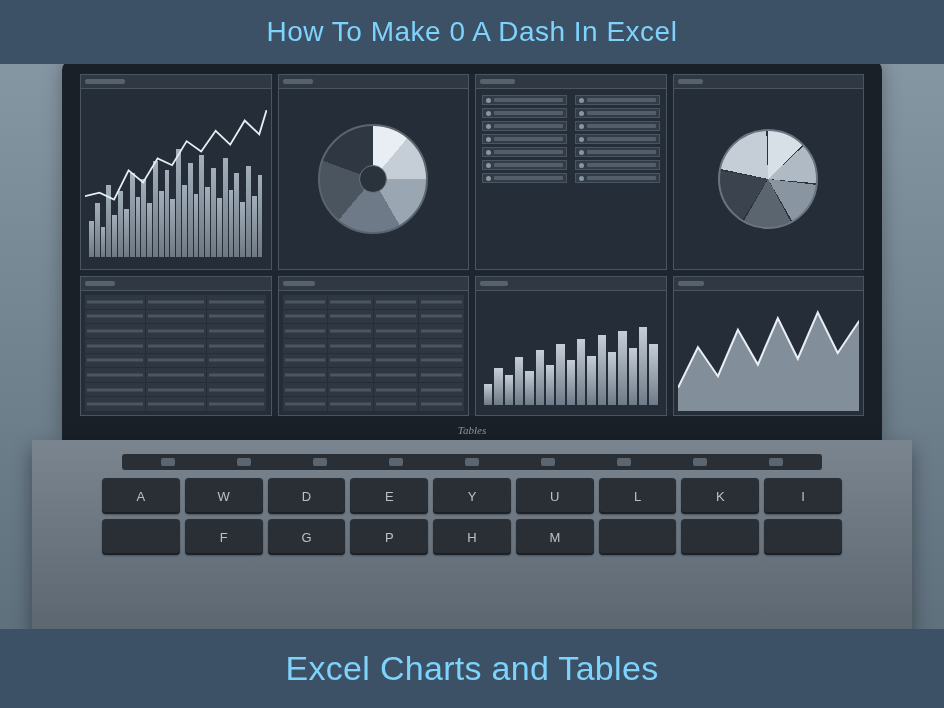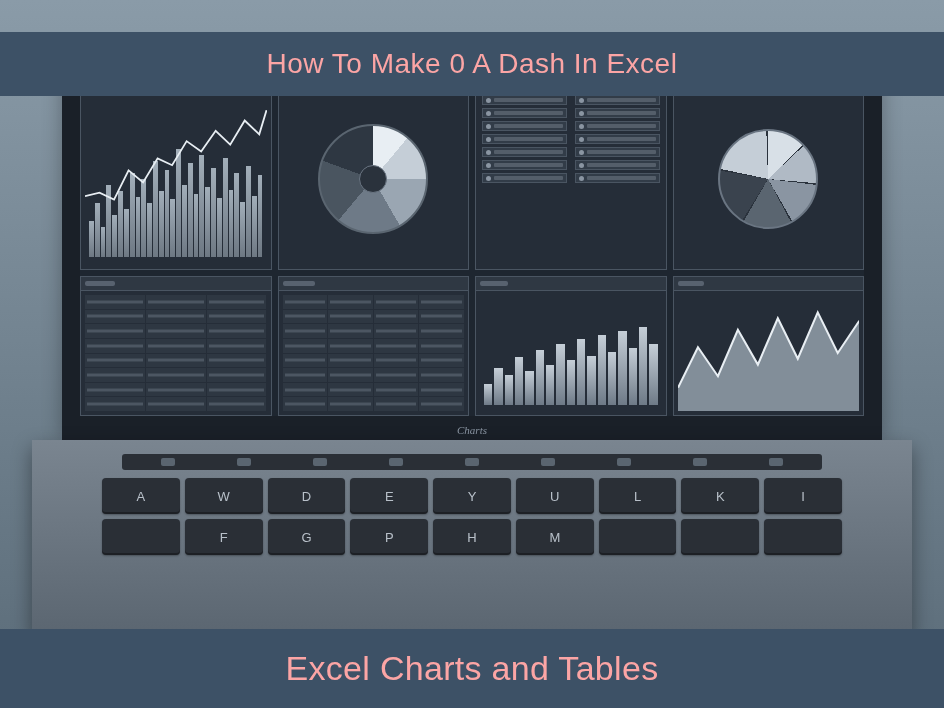--- a/index.html
+++ b/index.html
@@ -6,28 +6,27 @@
     body {
       width: 944px;
       height: 708px;
       font-family: -apple-system, BlinkMacSystemFont, "Segoe UI", sans-serif;
       background: linear-gradient(180deg, #8a9ba8 0%, #5a6b78 100%);
       overflow: hidden;
       position: relative;
     }
     .banner {
       background: #3d5166;
-      color: #fca5a5;
+      color: #7dd3fc;
       text-align: center;
       padding: 16px 0;
       font-weight: 400;
       position: absolute;
       width: 100%;
       z-index: 10;
-      margin-top: 32px;
     }
     .banner-top { top: 0; font-size: 28px; letter-spacing: 0.5px; }
     .banner-bottom { bottom: 0; font-size: 34px; letter-spacing: 0.3px; padding: 20px 0; }
     .laptop {
       position: absolute;
       top: 60px;
       left: 50%;
       transform: translateX(-50%);
       width: 880px;
       height: 580px;
@@ -568,21 +567,21 @@
           </div>
         <div class="panel-body">
           <svg class="area" viewBox="0 0 100 100" preserveAspectRatio="none">
             <polygon points="0,100 0,80 11,45 22,70 33,30 44,60 55,20 66,55 77,15 88,50 100,22 100,100" fill="#9aa6b2" opacity="0.8"></polygon>
             <polyline points="0,80 11,45 22,70 33,30 44,60 55,20 66,55 77,15 88,50 100,22" fill="none" stroke="#e8eef3" stroke-width="1.2"></polyline>
           </svg>
         </div>
       </div>
 
     </div>
-    <div class="laptop-logo">Charts</div>
+    <div class="laptop-logo">Tables</div>
   </div>
 
   <div class="deck">
     <div class="touchbar">
       <div class="tb-item"></div>
         <div class="tb-item"></div>
         <div class="tb-item"></div>
       <div class="tb-item"></div>
         <div class="tb-item"></div>
         <div class="tb-item"></div>

